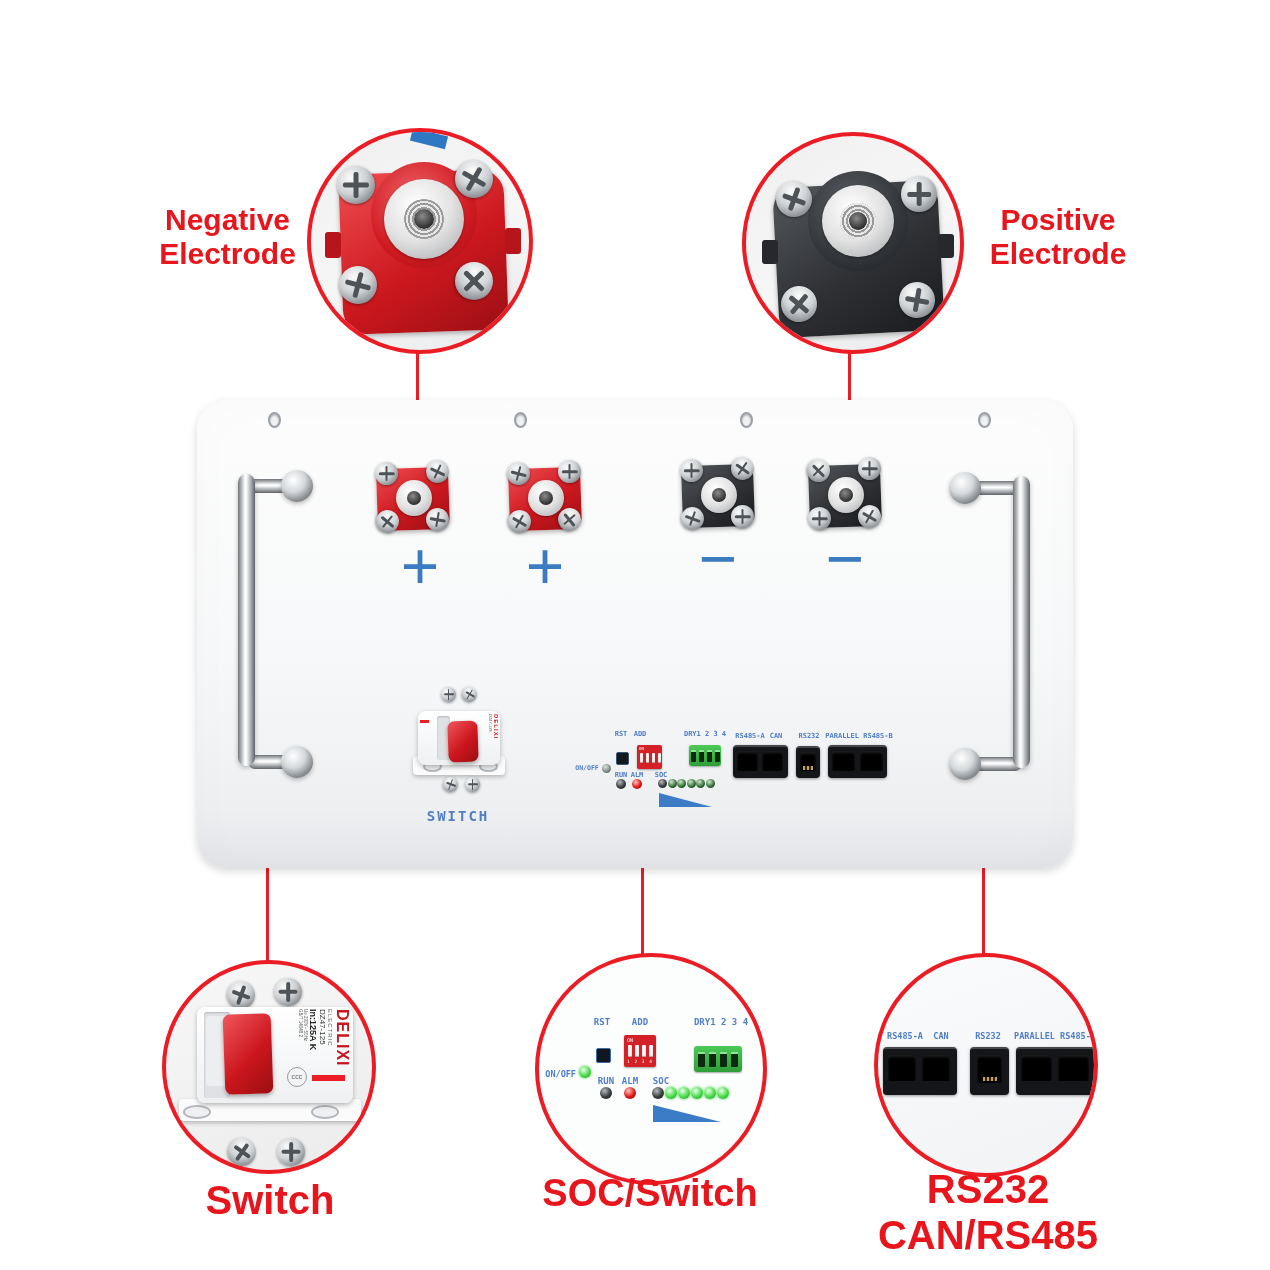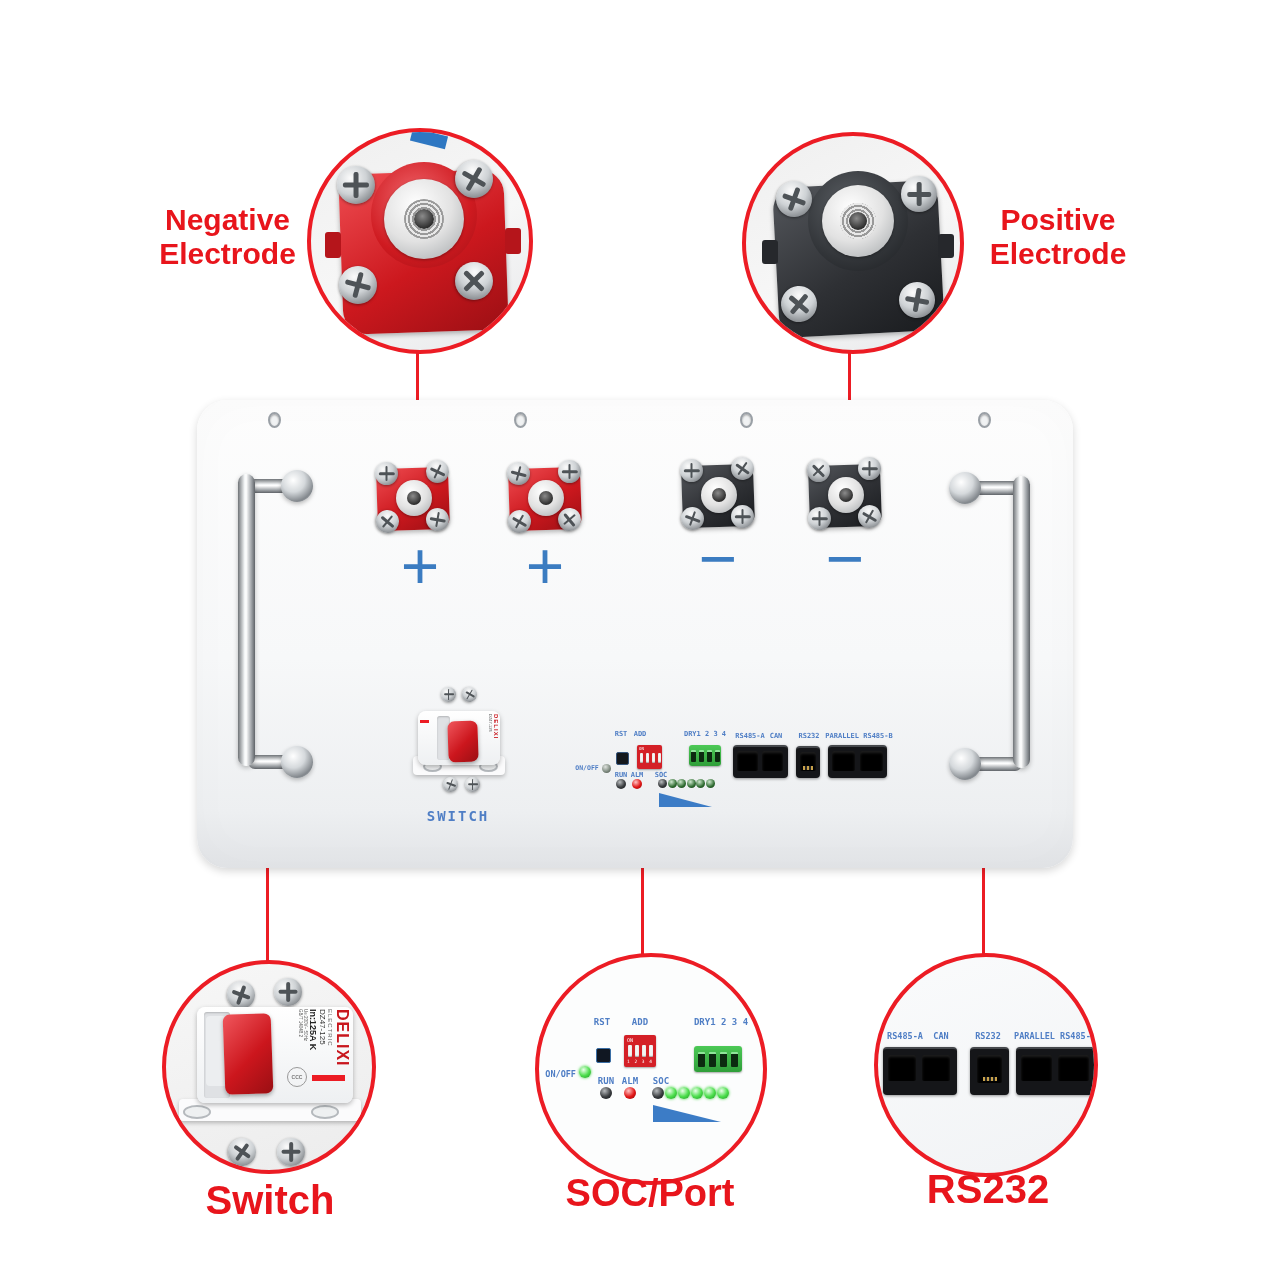--- a/index.html
+++ b/index.html
@@ -325,18 +325,19 @@
       <div class="sock" style="left:7px;top:6px;width:25px;height:28px;"></div>
       <div class="pins" style="left:13px;top:28px;width:14px;"></div>
     </div>
     <div class="abs rj" style="left:138px;top:90px;width:80px;height:46px;">
       <div class="sock" style="left:5px;top:6px;width:31px;height:26px;"></div>
       <div class="sock" style="left:42px;top:6px;width:31px;height:26px;"></div>
     </div>
   </div>
 
   <div class="abs big-red" style="left:180px;top:1178px;width:180px;font-size:40px;">Switch</div>
-  <div class="abs big-red" style="left:540px;top:1172px;width:220px;font-size:38px;">SOC/Port</div>
+  <div class="abs big-red" style="left:540px;top:1172px;width:220px;font-size:38px;">SOC/Switch</div>
   <div class="abs big-red" style="left:876px;top:1166px;width:224px;font-size:40px;line-height:46px;">
     <span>RS232</span><br>
+    <span>CAN/RS485</span>
   </div>
 
 </div>
 
 </body></html>

